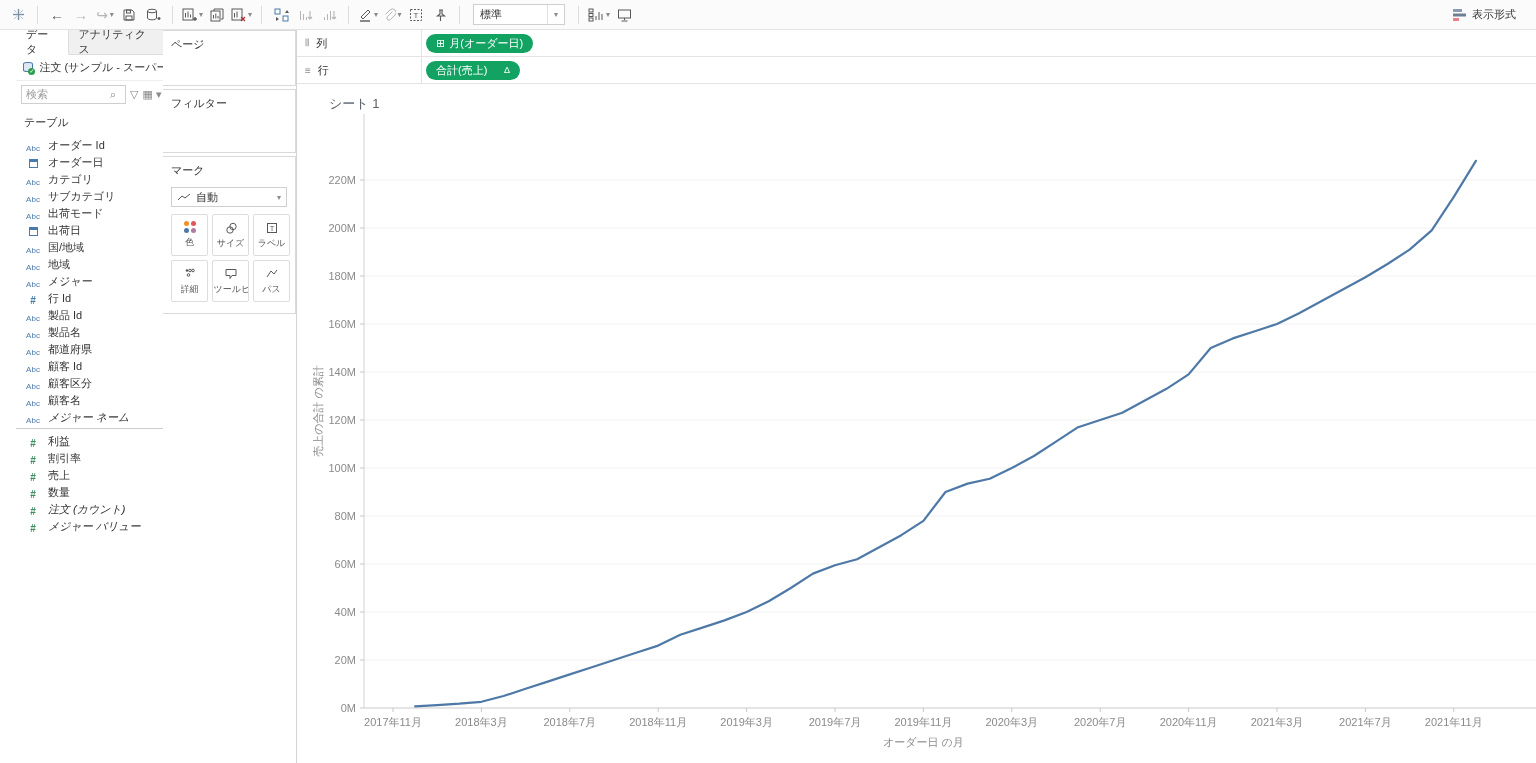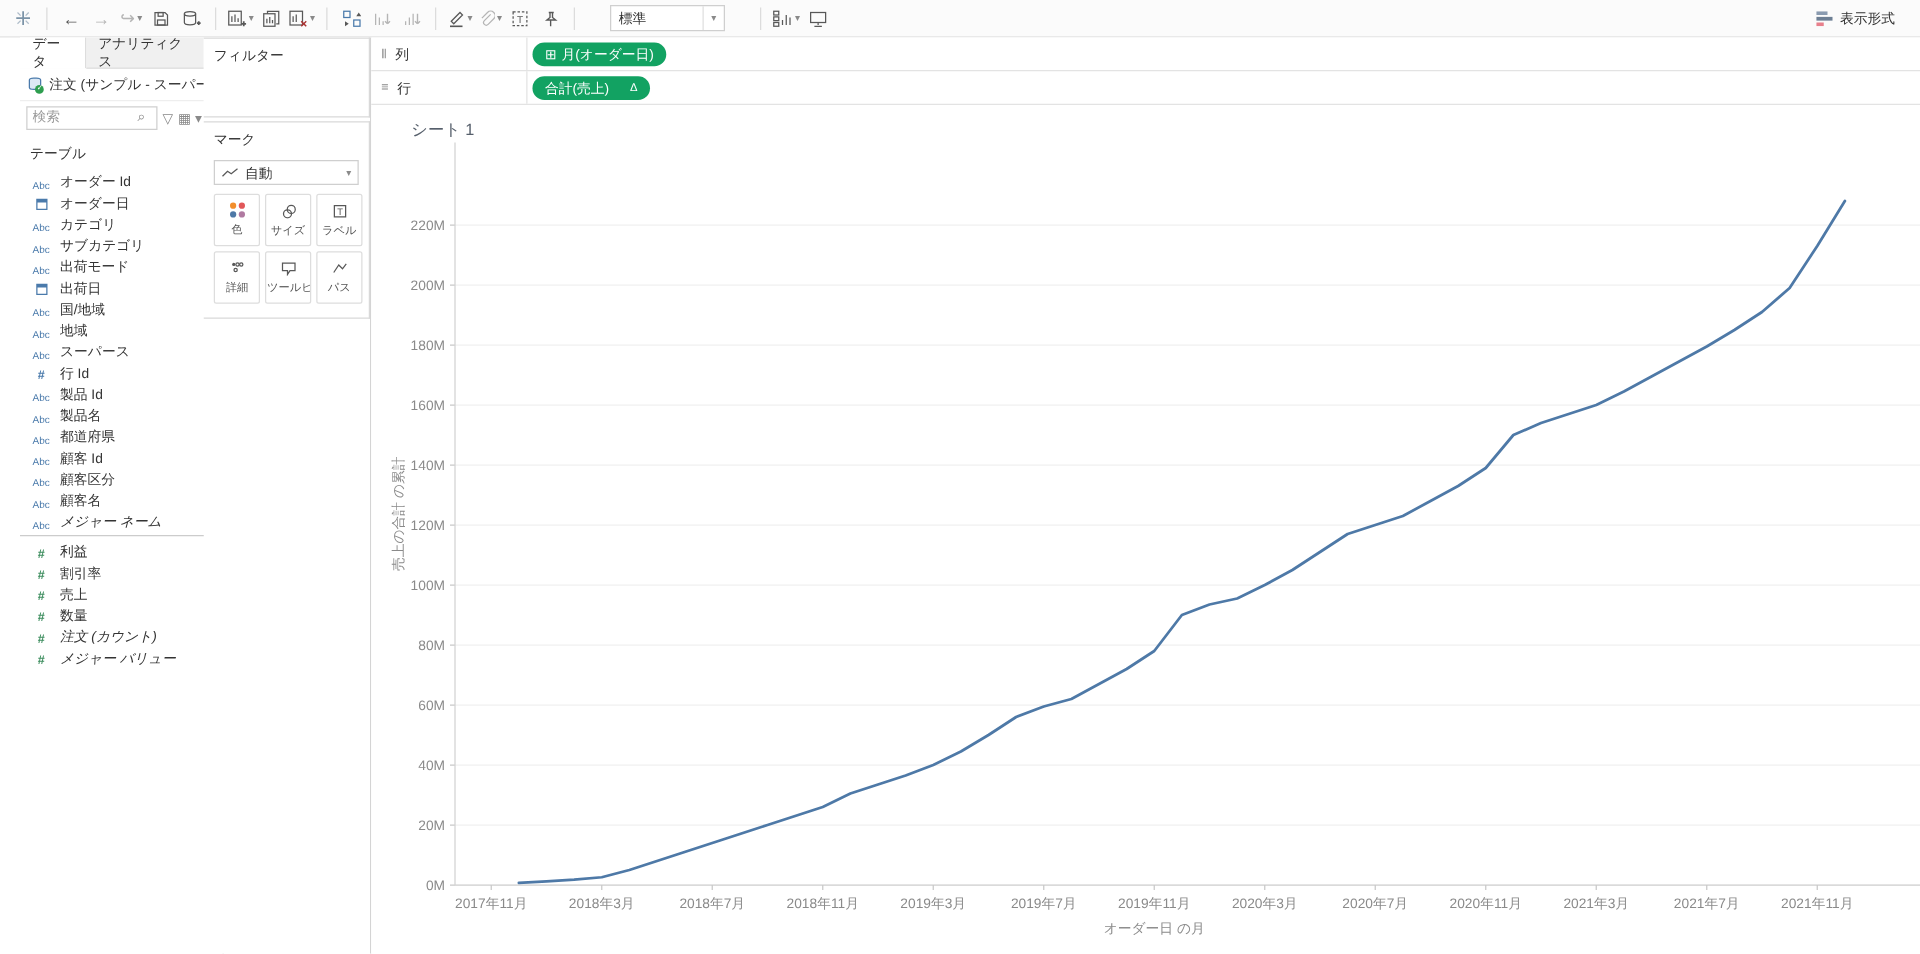--- a/index.html
+++ b/index.html
@@ -10,21 +10,21 @@
   
   #toolbar { position:absolute; left:0; top:0; width:1536px; height:30px; background:#fbfbfb;
              border-bottom:1px solid #e3e3e3; display:flex; align-items:center; padding:0 6px; }
   .tb-btn { height:24px; min-width:24px; display:flex; align-items:center; justify-content:center;
             border-radius:2px; color:#585858; font-size:14px; padding:0 2px; cursor:default; }
   .tb-btn.disabled { color:#b5b5b5; }
   .tb-btn svg { display:block; }
   .tb-sep { width:1px; height:18px; background:#dcdcdc; margin:0 7px; }
   .caret { font-size:8px; color:#8a8a8a; margin-left:2px; }
   #fit-select { height:21px; width:92px; border:1px solid #cfcfcf; background:#fff; display:flex;
-                align-items:center; padding:0 6px; margin:0 21px; color:#333; }
+                align-items:center; padding:0 6px; margin:0 6px; color:#333; }
   #fit-select .caret { margin-left:auto; border-left:1px solid #e0e0e0; padding-left:6px; height:100%;
                        display:flex; align-items:center; }
   #show-me { margin-left:auto; display:flex; align-items:center; gap:5px; padding-right:14px; color:#333; }
 
   
   #data-pane { position:absolute; left:16px; top:30px; width:163px; height:733px; background:#fff;
                border-right:1px solid #d4d4d4; }
   #pane-tabs { display:flex; height:25px; background:#f0f0f0; border-bottom:1px solid #ddd; align-items:stretch; }
   .pane-tab { padding:0 10px; display:flex; align-items:center; color:#333; }
   .pane-tab.active { background:#fff; border-right:1px solid #ddd; border-bottom:1px solid #fff; margin-bottom:-1px; }
@@ -299,21 +299,21 @@
         <div class="field-row">
           <span class="f-icon abc">Abc</span>
           <span class="f-label">国/地域</span>
         </div>
         <div class="field-row">
           <span class="f-icon abc">Abc</span>
           <span class="f-label">地域</span>
         </div>
         <div class="field-row">
           <span class="f-icon abc">Abc</span>
-          <span class="f-label">スーパース</span>
+          <span class="f-label">メジャー</span>
         </div>
         <div class="field-row">
           <span class="f-icon num-dim">#</span>
           <span class="f-label">行 Id</span>
         </div>
         <div class="field-row">
           <span class="f-icon abc">Abc</span>
           <span class="f-label">製品 Id</span>
         </div>
         <div class="field-row">
@@ -362,20 +362,23 @@
           <span class="f-label italic">注文 (カウント)</span>
         </div>
         <div class="field-row">
           <span class="f-icon num">#</span>
           <span class="f-label italic">メジャー バリュー</span>
         </div>
       </div>
   </div>
 
   <div id="cards-col">
+    <div class="card" id="card-pages">
+      <div class="card-title">ページ</div>
+    </div>
     <div class="card" id="card-filters">
       <div class="card-title">フィルター</div>
     </div>
     <div class="card" id="card-marks">
       <div class="card-title">マーク</div>
       <div id="mark-type">
         <svg width="14" height="9" viewBox="0 0 14 9" fill="none" stroke="#585858">
             <polyline points="1,7 5,3 8,5 13,1"></polyline>
           </svg>
         <span>自動</span>

